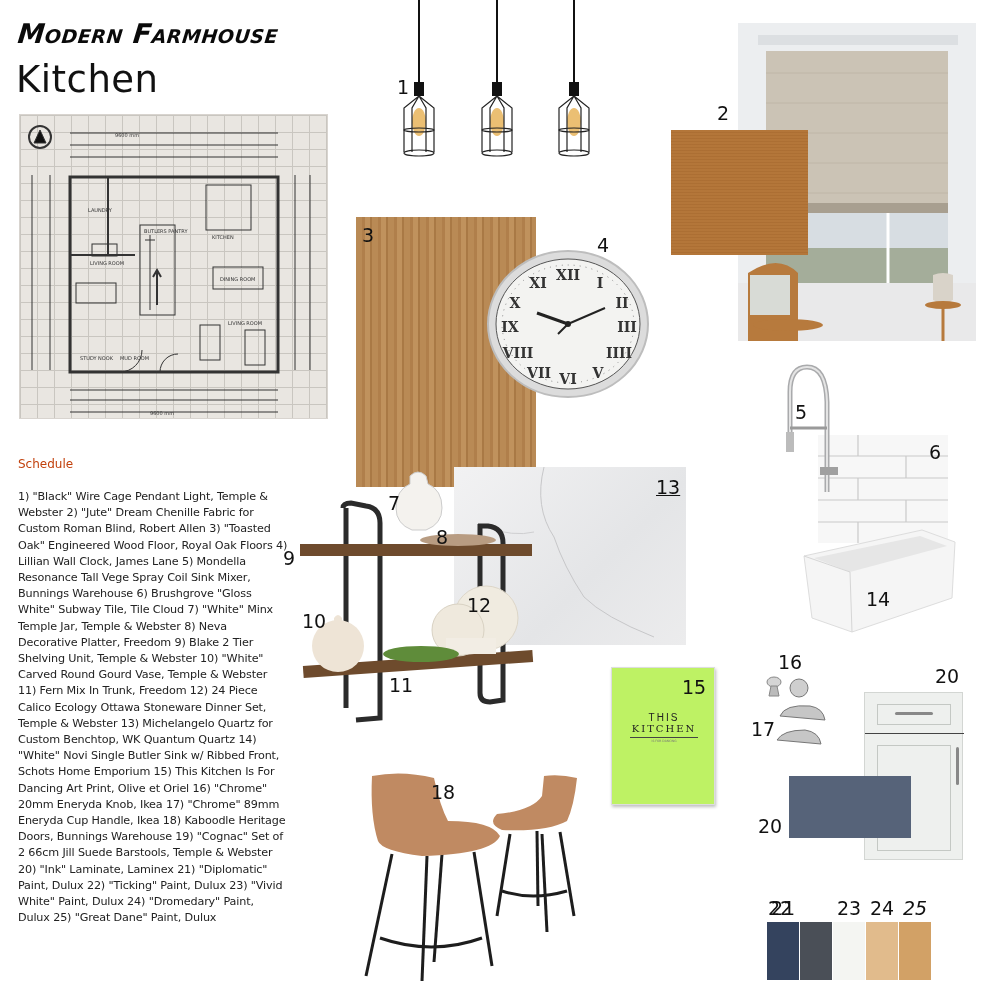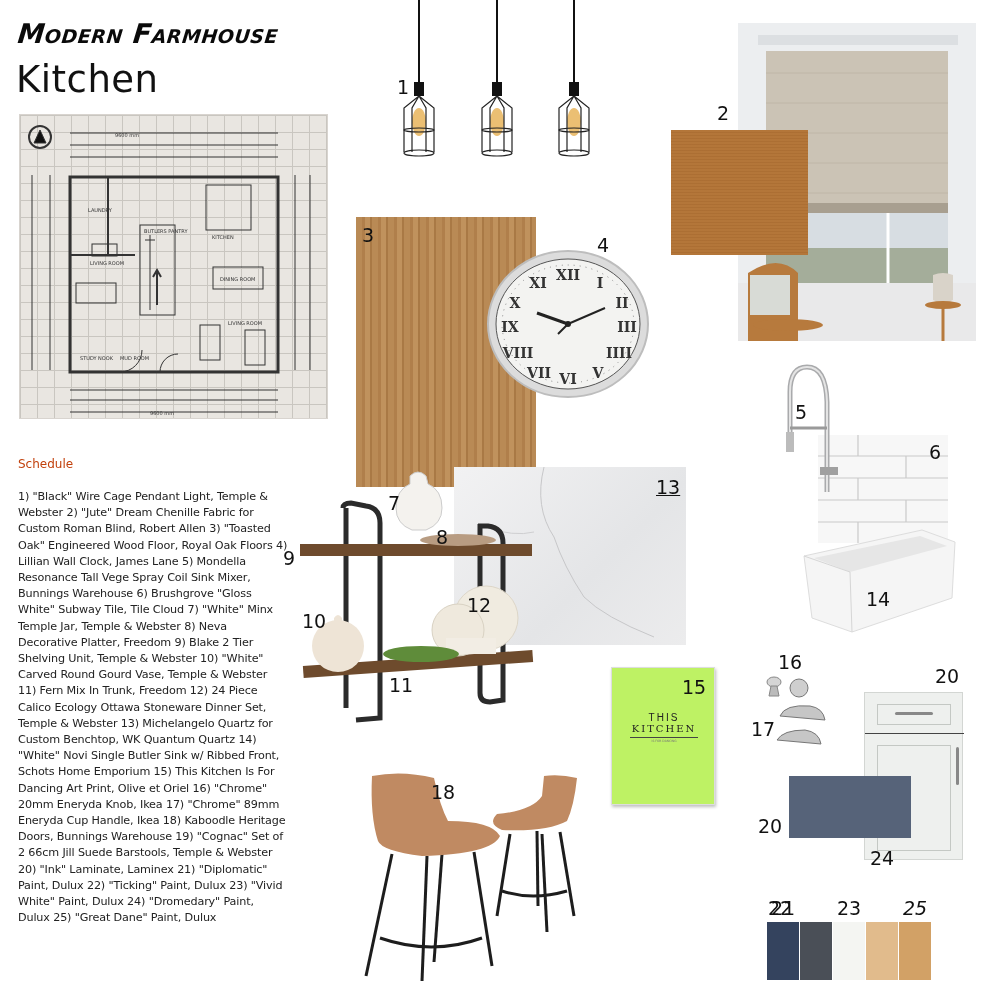--- a/index.html
+++ b/index.html
@@ -291,20 +291,20 @@
     <path d="M150 125 Q180 135 215 125"></path>
   </g>
   <path d="M20 10 Q50 4 82 12 Q88 40 96 55 Q140 55 148 70 Q140 88 70 90 Q30 85 26 75 Q18 50 20 10 Z" fill="#c08a62"></path>
   <path d="M192 10 Q208 8 225 12 Q222 40 215 55 Q195 66 150 64 Q135 58 145 48 Q180 45 190 30 Z" fill="#c08a62"></path>
 </svg>
 <div class="num" style="left:431px;top:783px;">18</div>
 
 <div class="num" style="left:771px;top:899px;">21</div>
 <div class="num" style="left:768px;top:899px;">22</div>
 <div class="num" style="left:837px;top:899px;">23</div>
-<div class="num" style="left:870px;top:849px;">24</div>
+<div class="num" style="left:870px;top:899px;">24</div>
 <div class="num" style="left:903px;top:899px;font-style:italic;">25</div>
 
 <div class="swatch" style="left:767px;background:#34435e;"></div>
 <div class="swatch" style="left:800px;background:#4a4f57;"></div>
 <div class="swatch" style="left:833px;background:#f4f5f2;"></div>
 <div class="swatch" style="left:866px;background:#e1bb8c;"></div>
 <div class="swatch" style="left:899px;background:#d2a166;"></div>
 
 </body></html>

